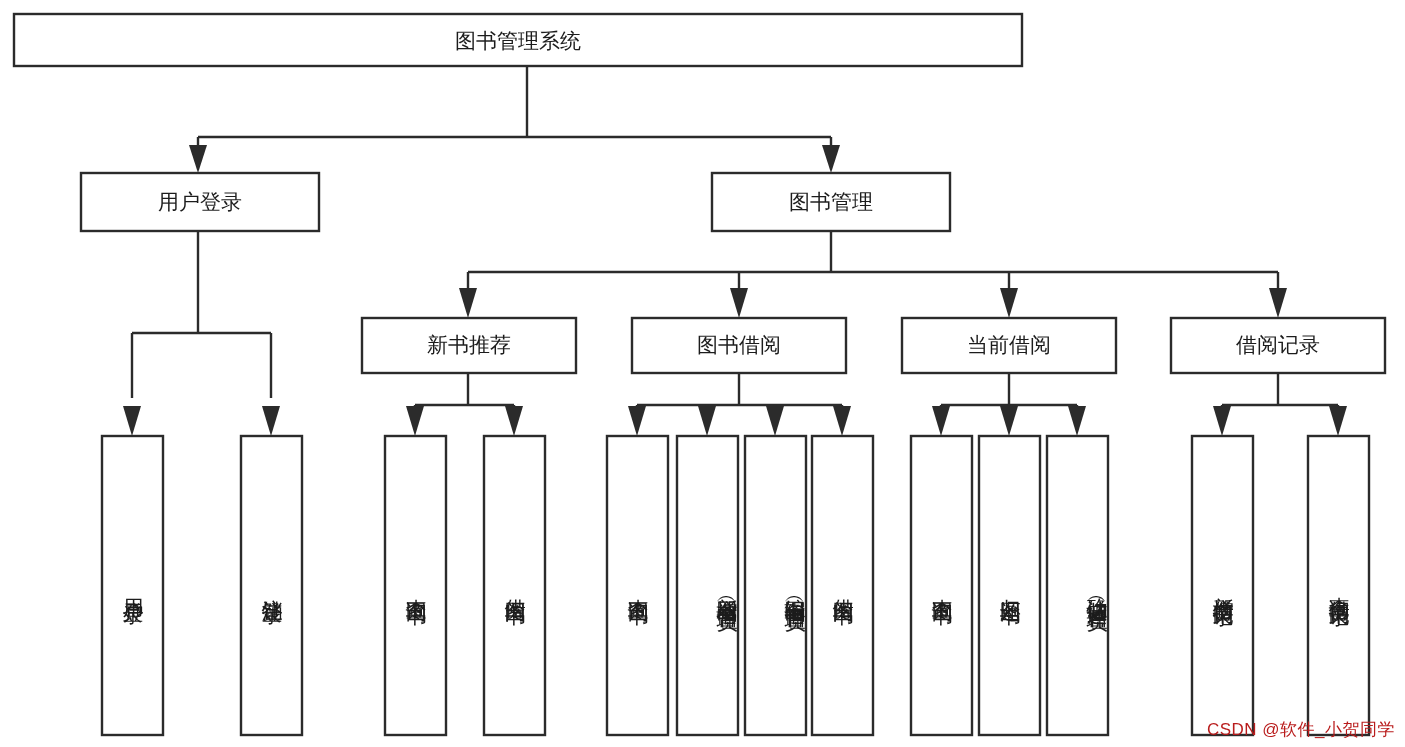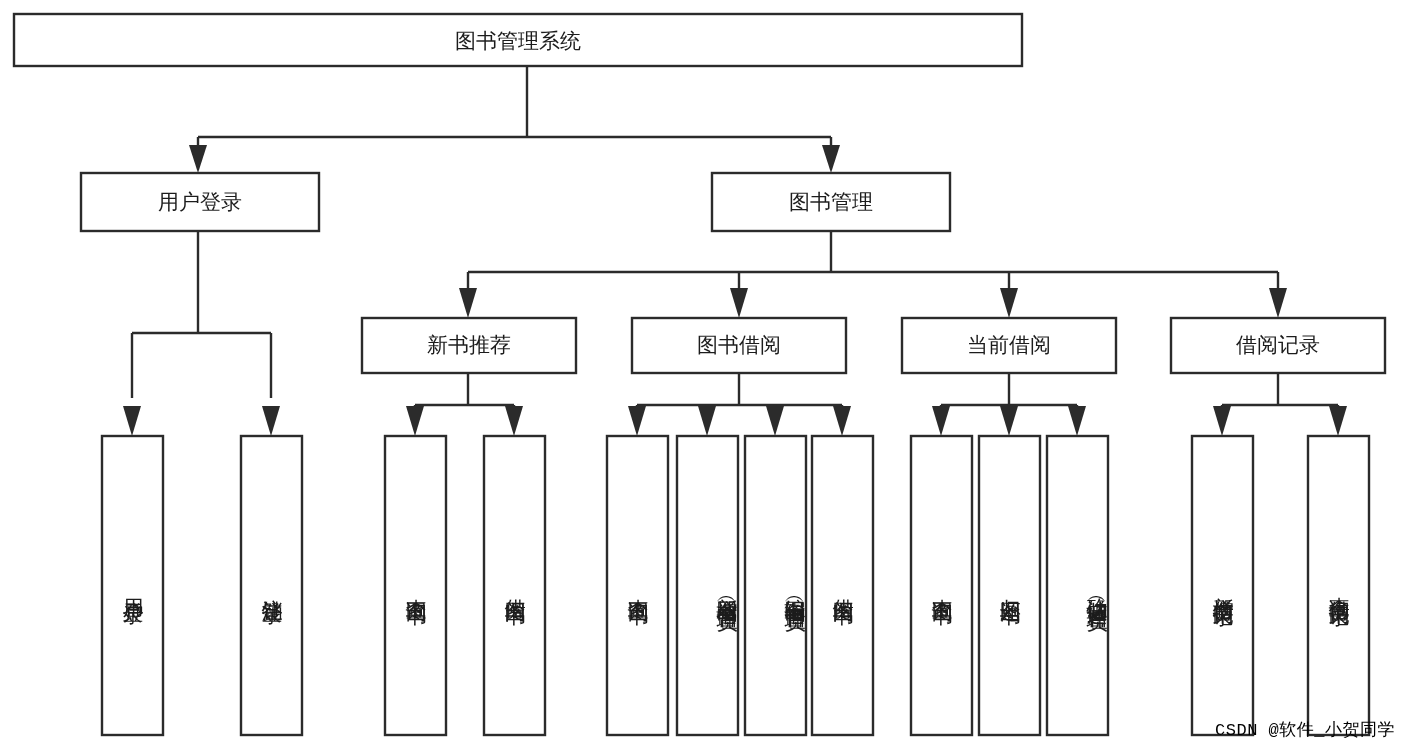--- a/index.html
+++ b/index.html
@@ -58,23 +58,23 @@
     white-space: nowrap;
     display: flex;
     align-items: center;
     justify-content: center;
     pointer-events: none;
   }
   .watermark {
     position: absolute;
     right: 10px;
     bottom: 6px;
-    font-family: Liberation Mono, monospace;
+    font-family: Liberation Sans, sans-serif;
     font-size: 17px;
-    color: #000000;
+    color: #b91c1c;
     letter-spacing: 0.5px;
     white-space: nowrap;
   }
 </style>
 </head>
 <body>
 
 <div id="stage">
 
   <svg id="diagram" viewBox="0 0 1405 747">

